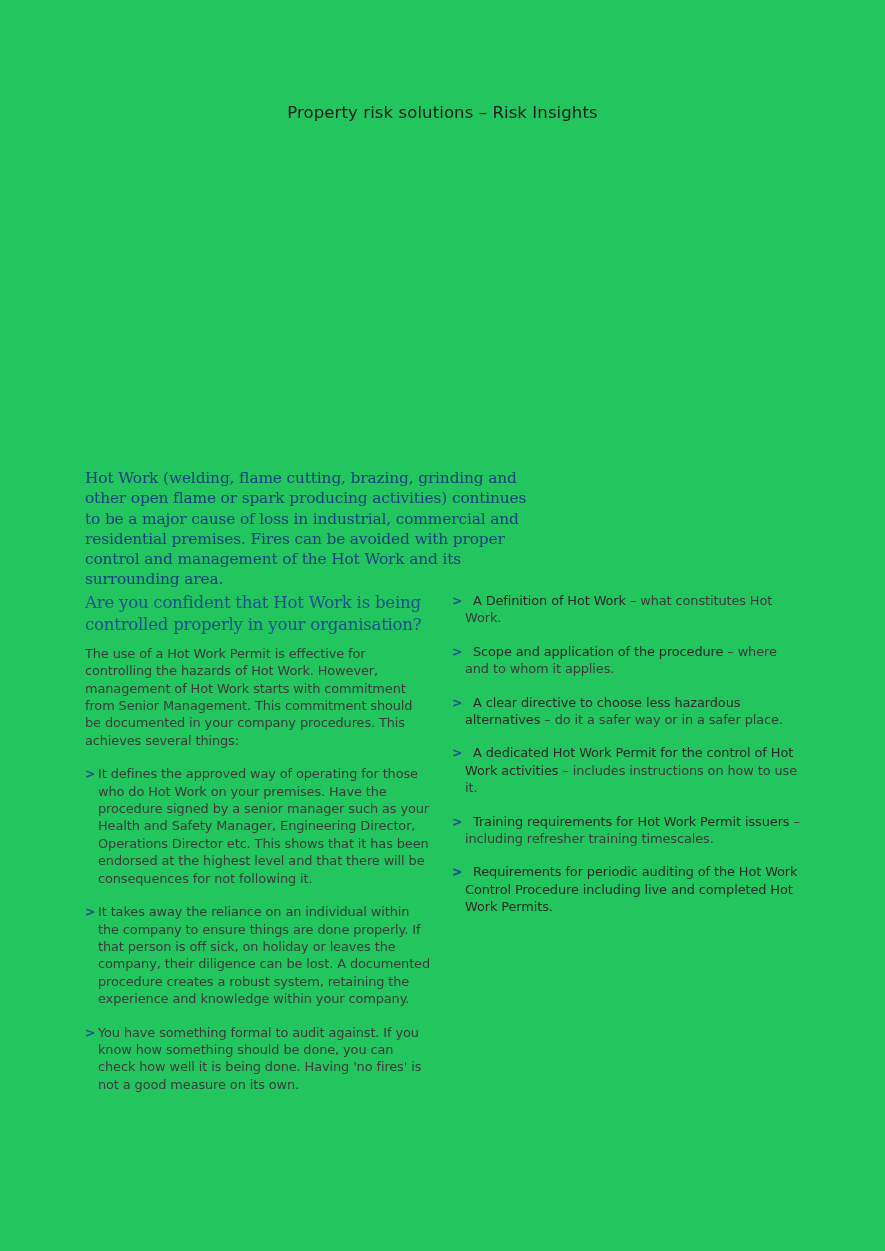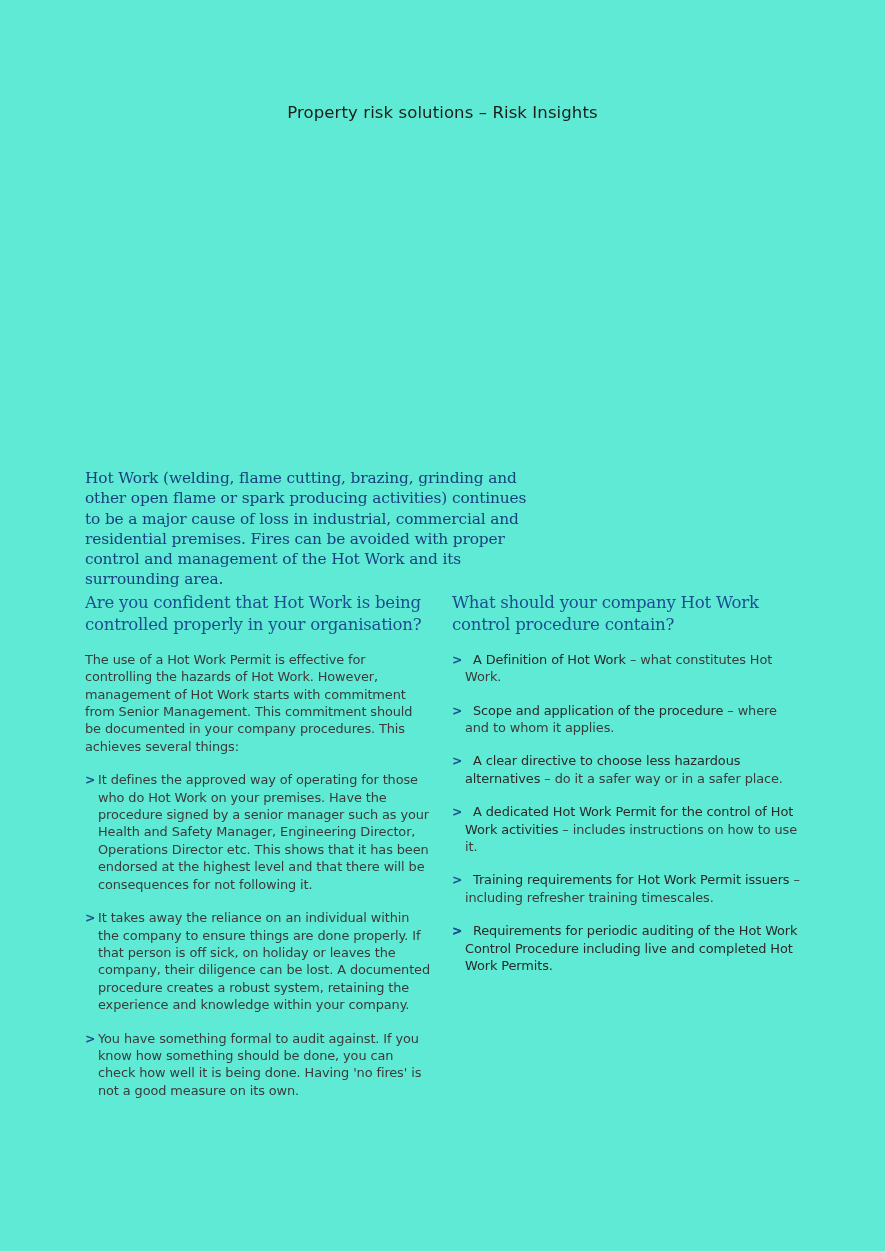--- a/index.html
+++ b/index.html
@@ -4,21 +4,21 @@
 <style>
   html, body {
     margin: 0;
     padding: 0;
     background: #ffffff;
   }
   .page {
     position: relative;
     width: 885px;
     height: 1251px;
-    background: #5eead4;
+    background: #22c55e;
     overflow: hidden;
     font-family: "Liberation Sans", sans-serif;
   }
 
   
   .running-header {
     position: absolute;
     left: 0;
     top: 103px;
     width: 885px;
@@ -66,21 +66,21 @@
   .col-left  { left: 85px;  width: 349px; }
   .col-right { left: 452px; width: 348px; }
 
   .section-heading {
     font-family: "DejaVu Serif", "Liberation Serif", serif;
     font-weight: normal;
     font-size: 16.6px;
     line-height: 22.4px;
     color: #1d4f90;
     letter-spacing: -0.25px;
-    margin: 0 0 14px 0;
+    margin: 0 0 8px 0;
   }
 
   .body-par {
     font-family: "DejaVu Sans", sans-serif;
     font-size: 12.9px;
     line-height: 17.4px;
     color: #3b3b3b;
     margin: 0 12px 16px 0;
     letter-spacing: -0.1px;
   }
@@ -153,21 +153,20 @@
         <span class="rest">It takes away the reliance on an individual within the company to ensure things are done properly. If that person is off sick, on holiday or leaves the company, their diligence can be lost. A documented procedure creates a robust system, retaining the experience and knowledge within your company.</span>
       </li>
       <li>
         <span class="chev">&gt;</span>
         <span class="rest">You have something formal to audit against. If you know how something should be done, you can check how well it is being done. Having 'no fires' is not a good measure on its own.</span>
       </li>
     </ul>
   </div>
 
   <div class="col col-right">
-    <h2 class="section-heading">What should your company Hot Work control procedure contain?</h2>
     <ul class="bullets">
       <li>
         <span class="chev">&gt;</span><span class="lead">A Definition of Hot Work</span><span class="rest"> – what constitutes Hot Work.</span>
       </li>
       <li>
         <span class="chev">&gt;</span><span class="lead">Scope and application of the procedure</span><span class="rest"> – where and to whom it applies.</span>
       </li>
       <li>
         <span class="chev">&gt;</span><span class="lead">A clear directive to choose less hazardous alternatives</span><span class="rest"> – do it a safer way or in a safer place.</span>
       </li>

